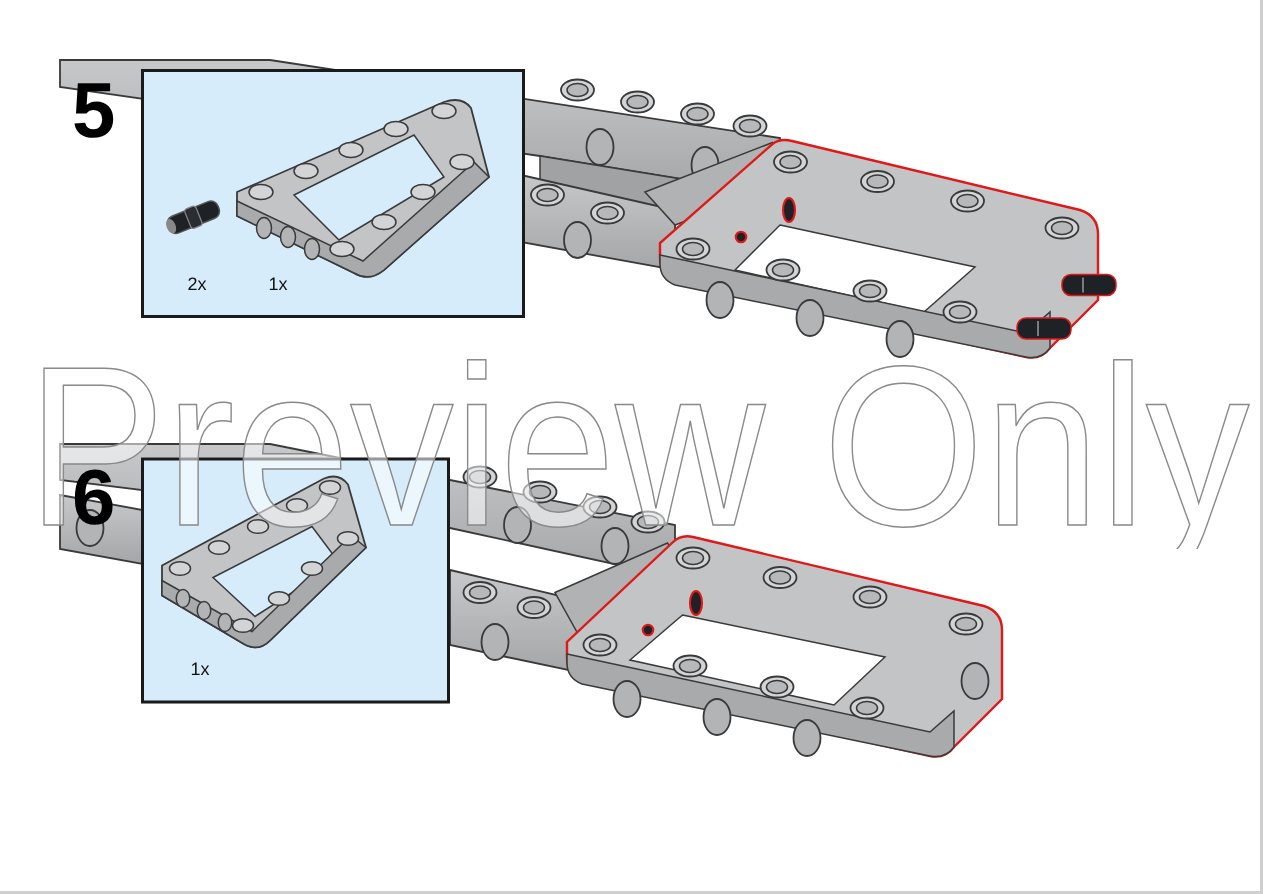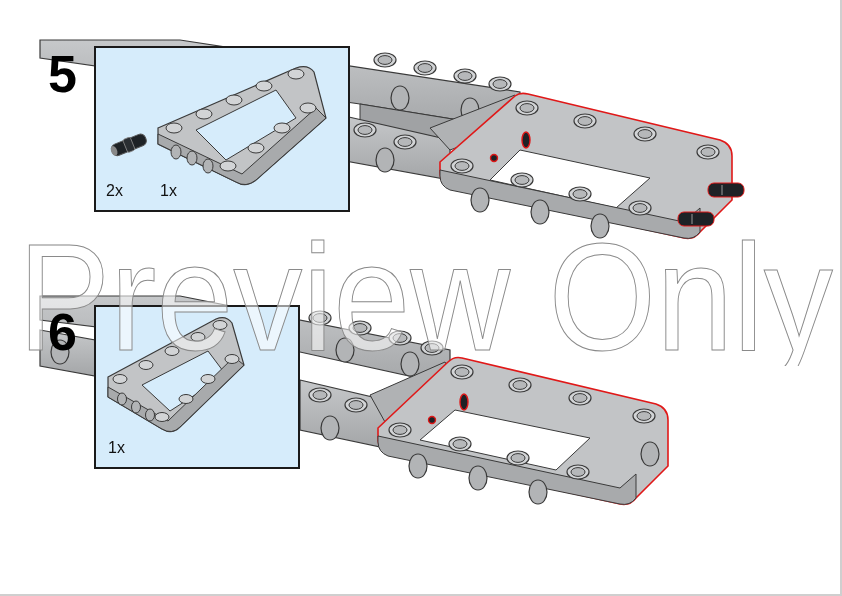--- a/index.html
+++ b/index.html
@@ -2,21 +2,21 @@
 <html><head>
 <meta charset="utf-8">
 <style>
   html, body { margin: 0; padding: 0; background: #ffffff; }
   body { width: 842px; height: 596px; position: relative; overflow: hidden; font-family: "Liberation Sans", sans-serif; }
   .page { position: absolute; left: 0; top: 0; width: 840px; height: 594px; background: #ffffff; border-right: 2px solid #cfcfcf; border-bottom: 2px solid #cfcfcf; }
   .scene { position: absolute; left: 0; top: 0; width: 842px; height: 596px; }
   .step-number { position: absolute; font-family: "Liberation Sans", sans-serif; font-weight: 700; font-size: 52px; color: #000; line-height: 1; letter-spacing: -1px; }
   .callout { position: absolute; background: #d6ecfb; border: 2px solid #1a1a1a; box-sizing: border-box; }
   .callout svg { position: absolute; left: 0; top: 0; }
-  .qty { position: absolute; font-family: "Liberation Sans", sans-serif; font-size: 16px; color: #111; }
+  .qty { position: absolute; font-family: "Liberation Sans", sans-serif; font-size: 12px; color: #111; margin-left: 19px; }
   .watermark { position: absolute; left: 18px; top: 226px; width: 820px; height: 140px; pointer-events: none; }
 </style>
 </head>
 <body>
 
 <div class="page">
 
   <svg class="scene" viewBox="0 0 842 596" xmlns="http://www.w3.org/2000/svg">
     <defs>
       <linearGradient id="g1" x1="0" y1="0" x2="0" y2="1">

